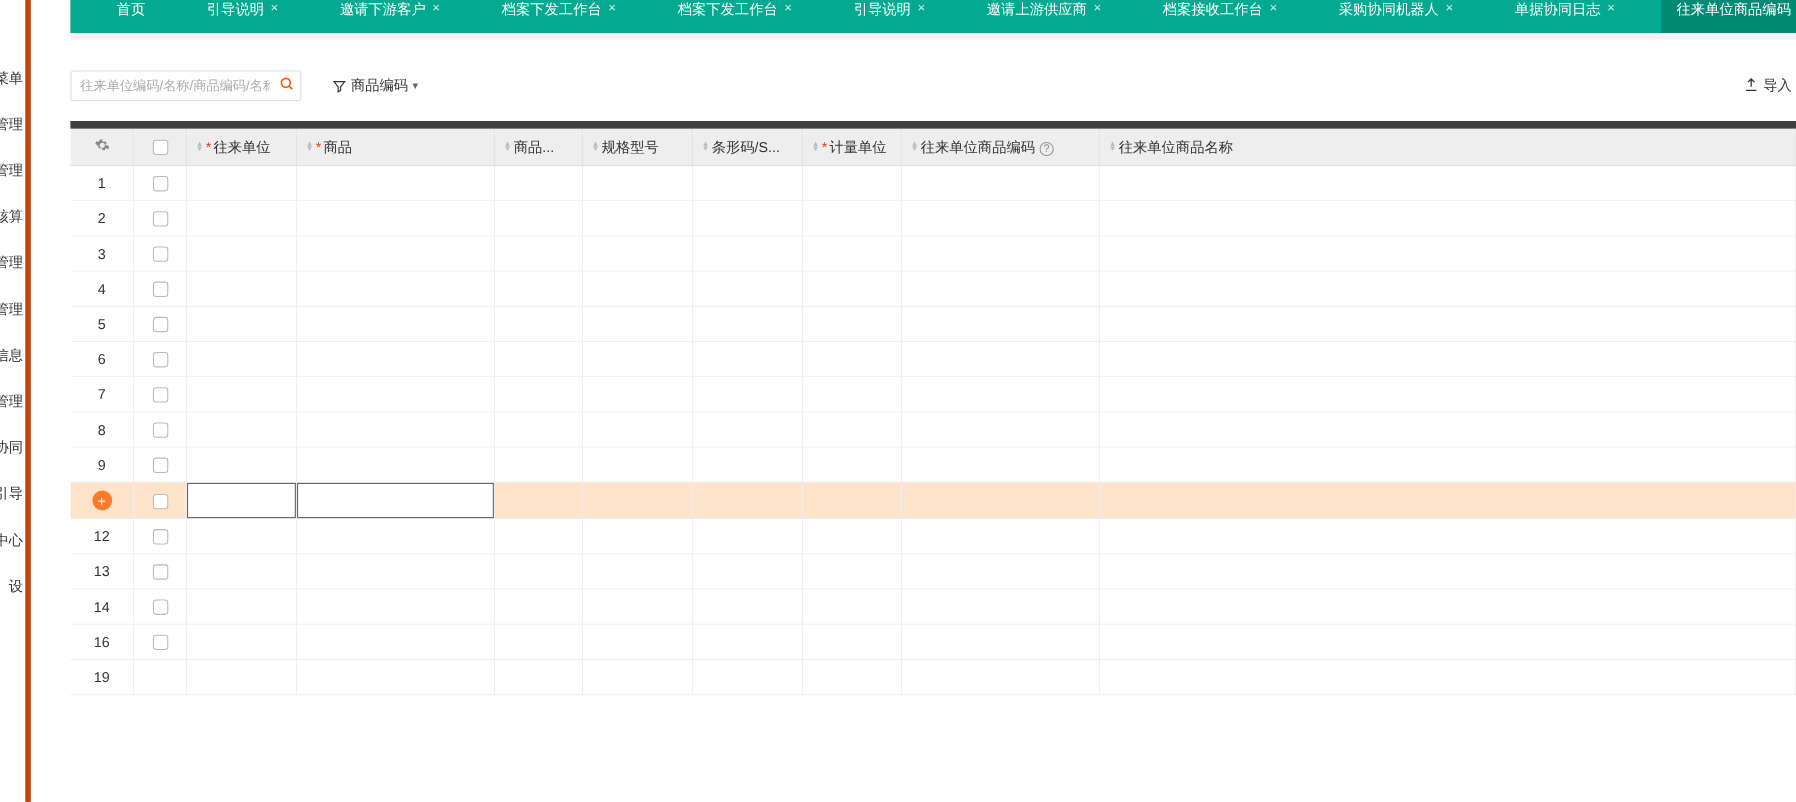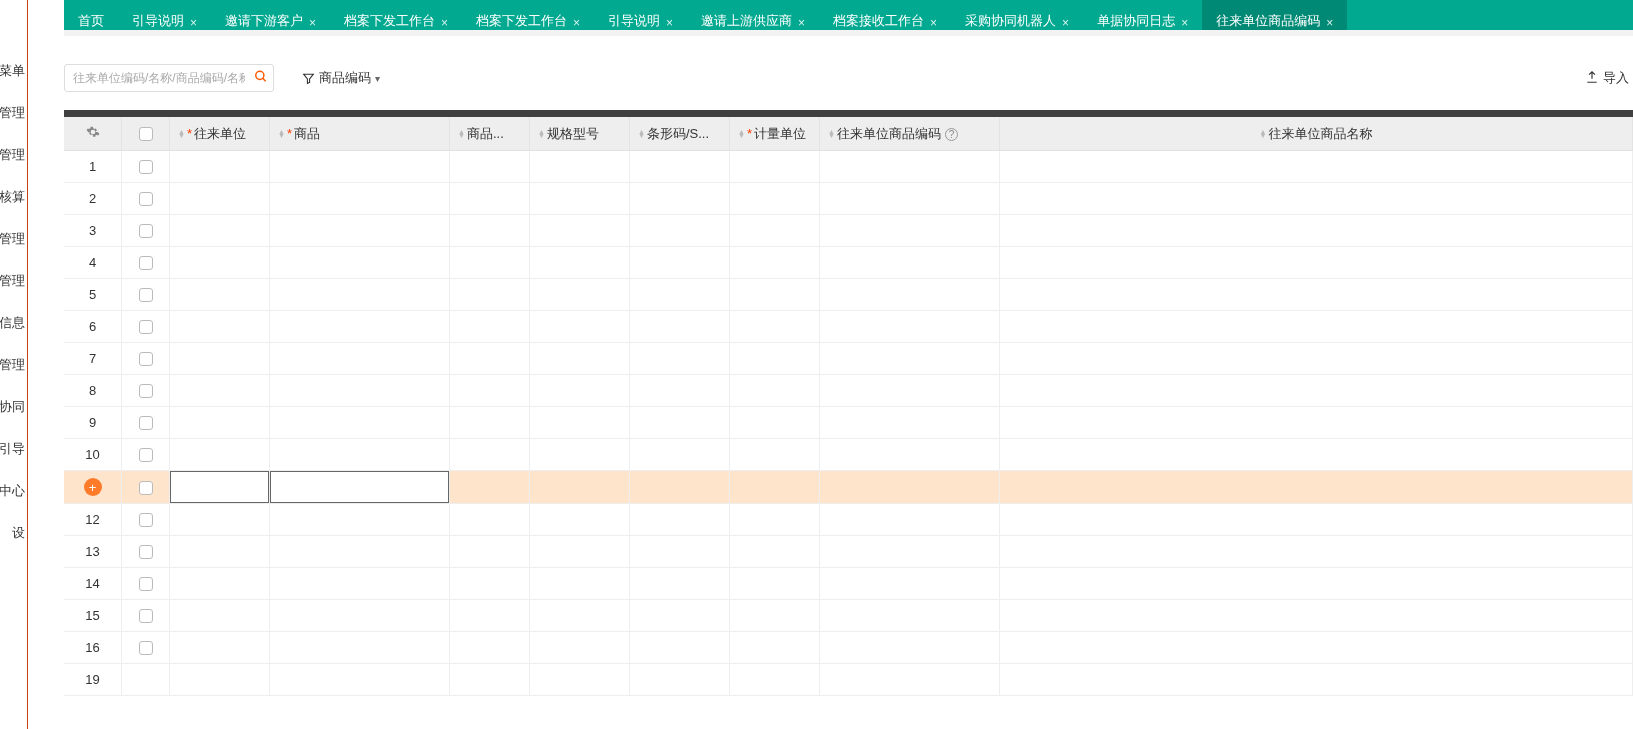--- a/index.html
+++ b/index.html
@@ -2,41 +2,41 @@
 <html><head>
 <meta charset="utf-8">
 <style>
   * { box-sizing: border-box; margin: 0; padding: 0; }
   html, body { height: 100%; font-family: "Microsoft YaHei", "PingFang SC", sans-serif; font-size: 13px; color: #333; background: #fff; }
   .app { display: flex; flex-direction: column; height: 100vh; width: 100%; overflow: hidden; }
 
   
   .layout { display: flex; flex: 1; min-height: 0; }
   .sidebar {
-    width: 28px; background: #fff; border-right: 1px solid #c2410c;
+    width: 28px; background: #fff; border-right: 5px solid #c2410c;
     display: flex; flex-direction: column; align-items: flex-end;
     padding-top: 50px;
     overflow: hidden;
   }
   .sidebar-item {
     height: 42px; display: flex; align-items: center; justify-content: flex-end;
     width: 100%; padding-right: 2px; font-size: 13px; color: #333; white-space: nowrap;
     cursor: pointer;
   }
 
   .main { flex: 1; display: flex; flex-direction: column; min-width: 0; }
 
   
   .tabbar {
     height: 30px; background: #00a98f; display: flex; align-items: stretch;
     overflow: hidden; margin-left: 36px;
   }
   .tab {
-    display: flex; align-items: flex-end; padding: 0 14px; color: #fff; font-size: 13px;
-    cursor: pointer; white-space: nowrap; position: relative;
+    display: flex; align-items: flex-start; padding: 0 14px; color: #fff; font-size: 13px;
+    cursor: pointer; white-space: nowrap; position: relative; margin-left: 28px;
   }
   .tab.active { background: #008a75; }
   .tab .close { margin-left: 6px; font-size: 12px; opacity: .85; }
   .tab:not(.home)::after { content: ""; }
 
   .content { flex: 1; padding: 18px 0 0 0; display: flex; flex-direction: column; min-height: 0; position: relative; }
   .content-inner { margin-left: 36px; display: flex; flex-direction: column; flex: 1; min-height: 0; }
 
   
   .filter-row { display: flex; align-items: center; padding: 10px 0 18px 0; }
@@ -76,21 +76,21 @@
   }
   .col-idx { width: 58px; text-align: center; }
   .col-chk { width: 48px; text-align: center; }
   .col-a { width: 100px; }
   .col-b { width: 180px; }
   .col-c { width: 80px; }
   .col-d { width: 100px; }
   .col-e { width: 100px; }
   .col-f { width: 90px; }
   .col-g { width: 180px; }
-  .col-h { width: auto; text-align: center; }
+  .col-h { width: auto; }
 
   input[type="checkbox"] {
     width: 14px; height: 14px; border: 1px solid #bbb; border-radius: 3px;
     appearance: none; background: #fff; cursor: pointer; vertical-align: middle;
   }
 
   .sort-icon {
     display: inline-flex; flex-direction: column; line-height: 4px; margin-right: 2px;
     vertical-align: middle; color: #bbb; font-size: 7px;
   }
@@ -364,32 +364,20 @@
                     <td class="col-chk"><input type="checkbox" style=""></td>
                     <td class="col-a"></td>
                     <td class="col-b"></td>
                     <td class="col-c"></td>
                     <td class="col-d"></td>
                     <td class="col-e"></td>
                     <td class="col-f"></td>
                     <td class="col-g"></td>
                     <td class="col-h"></td>
                   </tr>
-                  <tr>
-                    <td class="col-idx">10</td>
-                    <td class="col-chk"><input type="checkbox" style=""></td>
-                    <td class="col-a"></td>
-                    <td class="col-b"></td>
-                    <td class="col-c"></td>
-                    <td class="col-d"></td>
-                    <td class="col-e"></td>
-                    <td class="col-f"></td>
-                    <td class="col-g"></td>
-                    <td class="col-h"></td>
-                  </tr>
                   <tr class="active-row editing">
                     <td class="col-idx"><span class="add-btn">+</span></td>
                     <td class="col-chk"><input type="checkbox" style=""></td>
                     <td class="col-a cell-edit"><input class="cell-input" type="text" style=""></td>
                     <td class="col-b cell-edit"><input class="cell-input" type="text" style=""></td>
                     <td class="col-c"></td>
                     <td class="col-d"></td>
                     <td class="col-e"></td>
                     <td class="col-f"></td>
                     <td class="col-g"></td>
@@ -414,32 +402,20 @@
                     <td class="col-b"></td>
                     <td class="col-c"></td>
                     <td class="col-d"></td>
                     <td class="col-e"></td>
                     <td class="col-f"></td>
                     <td class="col-g"></td>
                     <td class="col-h"></td>
                   </tr>
                   <tr>
                     <td class="col-idx">14</td>
-                    <td class="col-chk"><input type="checkbox" style=""></td>
-                    <td class="col-a"></td>
-                    <td class="col-b"></td>
-                    <td class="col-c"></td>
-                    <td class="col-d"></td>
-                    <td class="col-e"></td>
-                    <td class="col-f"></td>
-                    <td class="col-g"></td>
-                    <td class="col-h"></td>
-                  </tr>
-                  <tr>
-                    <td class="col-idx">15</td>
                     <td class="col-chk"><input type="checkbox" style=""></td>
                     <td class="col-a"></td>
                     <td class="col-b"></td>
                     <td class="col-c"></td>
                     <td class="col-d"></td>
                     <td class="col-e"></td>
                     <td class="col-f"></td>
                     <td class="col-g"></td>
                     <td class="col-h"></td>
                   </tr>

